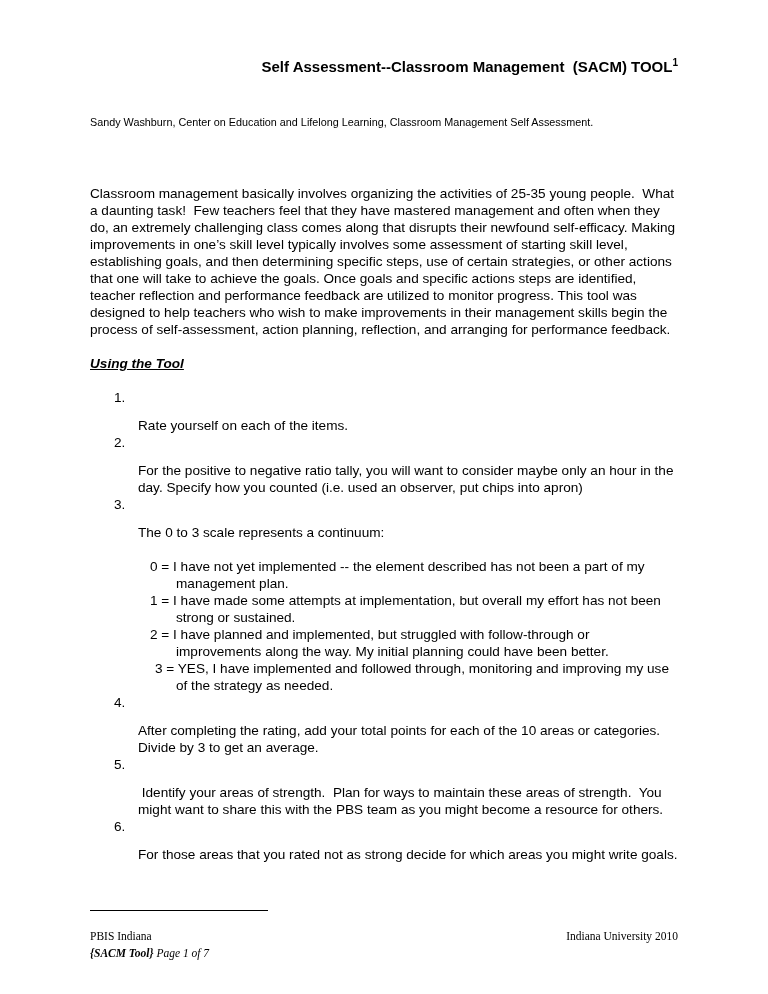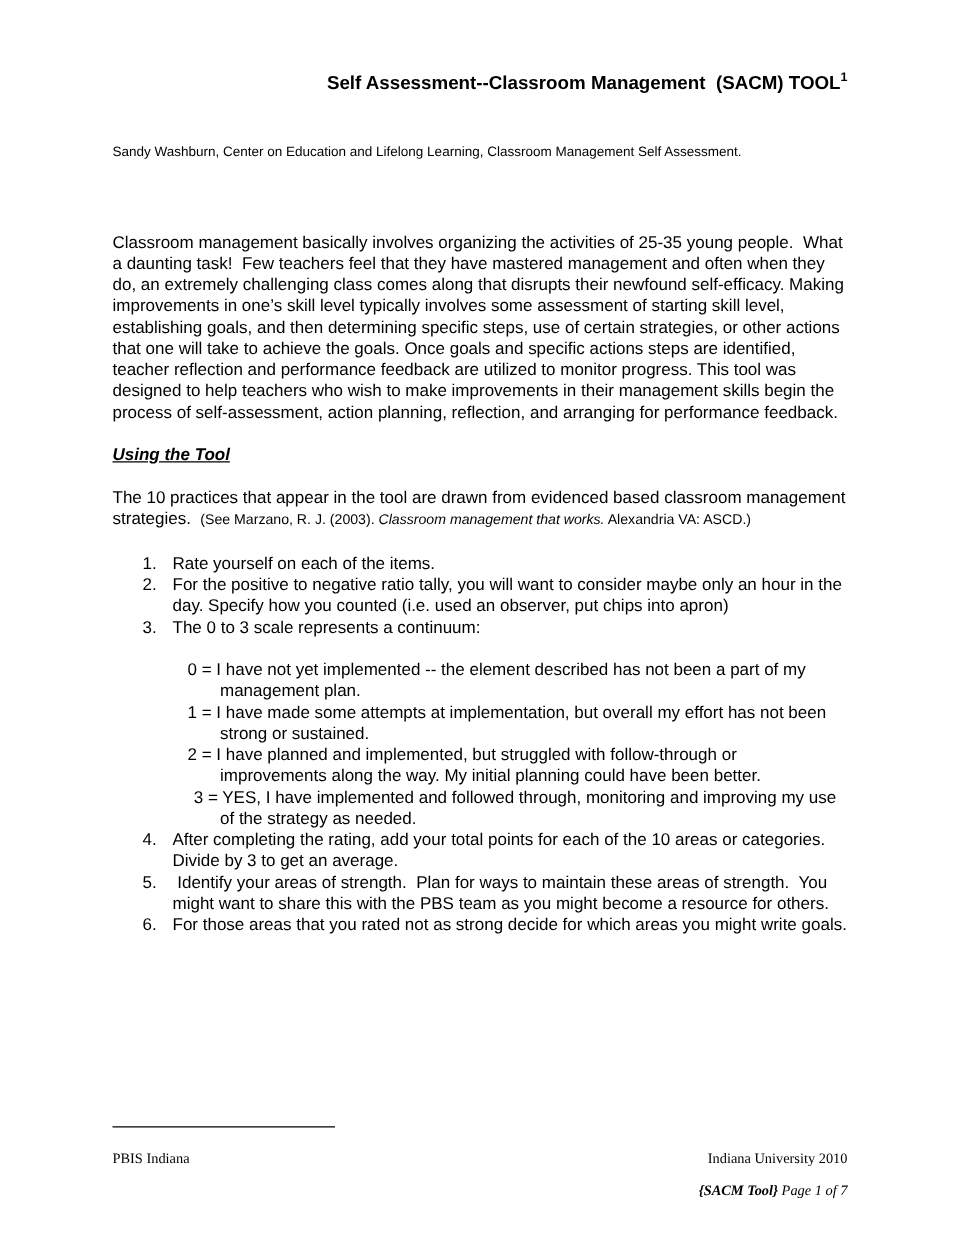--- a/index.html
+++ b/index.html
@@ -55,21 +55,21 @@
     .practices .cite { font-size: 11.3px; }
     .practices .cite-italic { font-size: 11.3px; font-style: italic; }
     .steps {
       margin-top: 17px;
       margin-left: 24px;
       font-size: 13.6px;
       line-height: 17px;
     }
     .step { display: flex; }
     .step-num { flex: 0 0 24px; width: 24px; }
-    .step-text { flex: 1; white-space: pre-wrap; }
+    .step-text { flex: 1; white-space: pre-wrap; margin-top: 28px; }
     .scale {
       margin: 17px 0 0 36px;
     }
     .scale-item {
       padding-left: 26px;
       text-indent: -26px;
       white-space: pre-wrap;
     }
     .scale-item.sp { text-indent: -21px; }
     .page-bottom {
@@ -93,43 +93,41 @@
       margin-top: 18px;
       font-family: "Liberation Serif", serif;
       font-size: 11.5px;
       line-height: 14px;
     }
     .footer-row { position: relative; height: 14px; }
     .f-left { position: absolute; left: 0; white-space: nowrap; }
     .f-center { position: absolute; left: 50%; transform: translateX(-50%); white-space: nowrap; }
     .f-right { position: absolute; right: 0; white-space: nowrap; }
     .footer-row2 {
-      text-align: right;
-      margin-top: 12px;
+      margin-top: 3px;
       font-style: italic;
       white-space: pre-wrap;
     }
     .f-bold { font-weight: bold; font-style: italic; }
   </style>
 </head>
 <body>
 
 <div class="page">
 
   <h1 class="title"><span>Self Assessment--Classroom Management  (SACM) TOOL</span><sup>1</sup></h1>
 
   <div class="byline">
     <div>Sandy Washburn, Center on Education and Lifelong Learning, Classroom Management Self Assessment.</div>
   </div>
 
   <p class="intro">Classroom management basically involves organizing the activities of 25-35 young people.  What a daunting task!  Few teachers feel that they have mastered management and often when they do, an extremely challenging class comes along that disrupts their newfound self-efficacy. Making improvements in one’s skill level typically involves some assessment of starting skill level, establishing goals, and then determining specific steps, use of certain strategies, or other actions that one will take to achieve the goals. Once goals and specific actions steps are identified, teacher reflection and performance feedback are utilized to monitor progress. This tool was designed to help teachers who wish to make improvements in their management skills begin the process of self-assessment, action planning, reflection, and arranging for performance feedback.</p>
 
   <h2 class="section-heading">Using the Tool</h2>
 
-  <p class="practices"><span>The 10 practices that appear in the tool are drawn from evidenced based classroom management strategies.  </span><span class="cite">(See Marzano, R. J. (2003). </span><span class="cite-italic">Classroom management that works.</span><span class="cite"> Alexandria VA: ASCD.)</span></p>
 
   <div class="steps">
 
     <div class="step">
       <span class="step-num">1.</span>
       <span class="step-text">Rate yourself on each of the items.</span>
     </div>
 
     <div class="step">
       <span class="step-num">2.</span>

